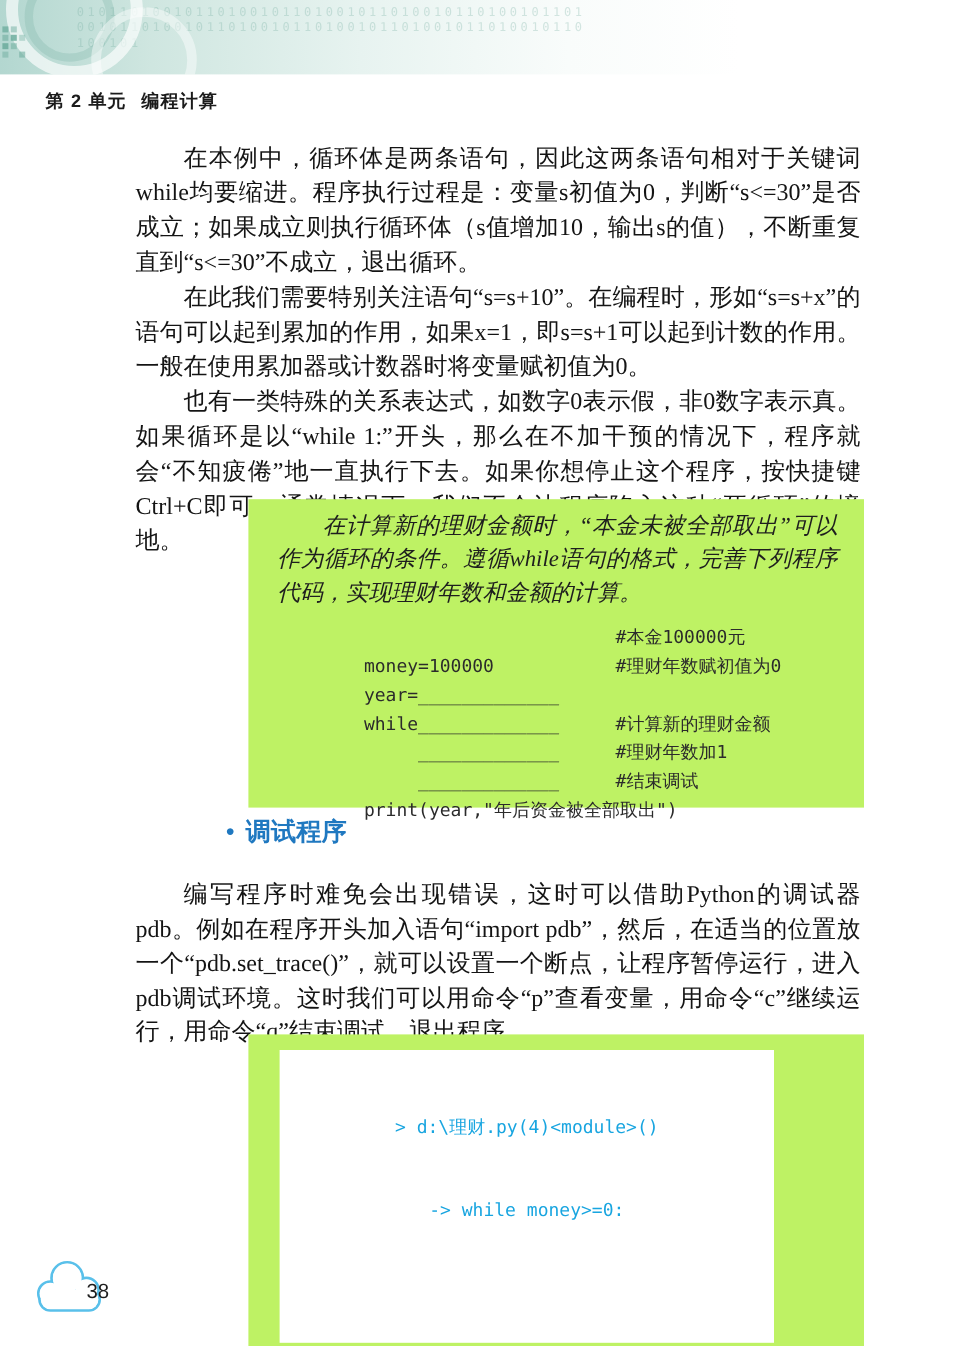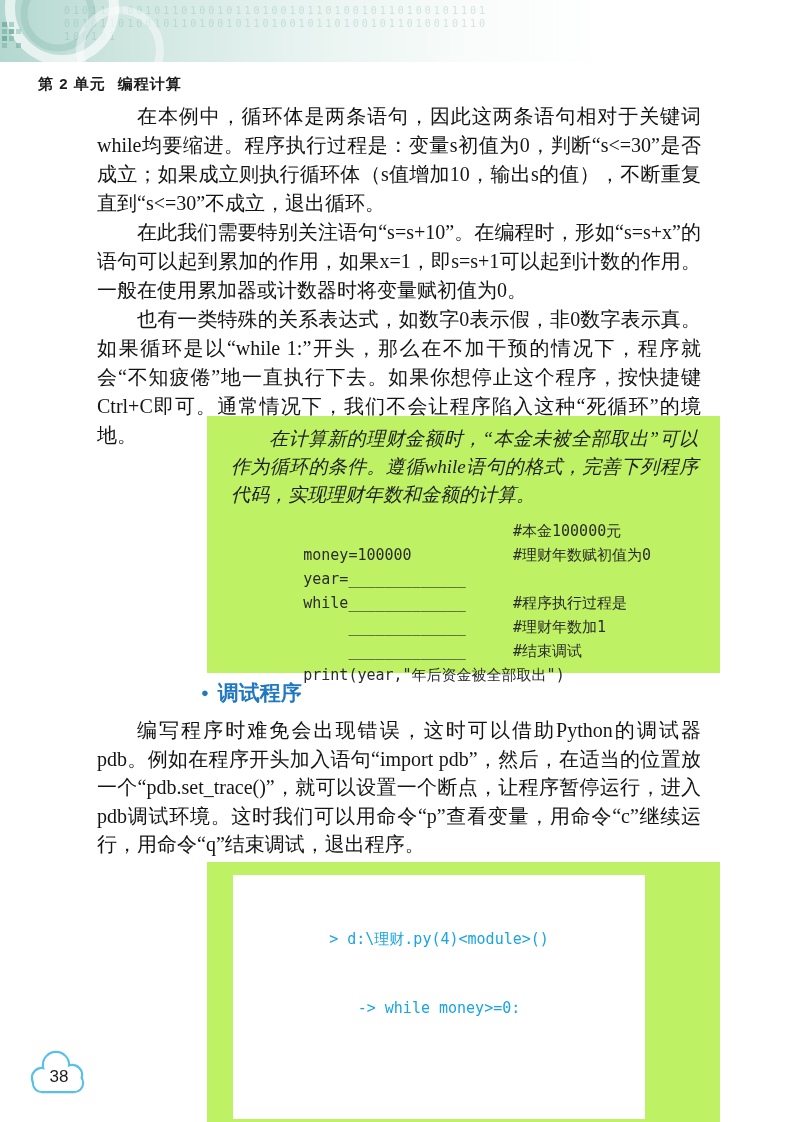--- a/index.html
+++ b/index.html
@@ -12,54 +12,54 @@
      background:linear-gradient(90deg,#b3d7d0 0%,#cfe6e0 16%,#e7f3f0 38%,#f9fcfb 60%,#ffffff 78%);}
   .hdr-digits{position:absolute;left:64px;top:4px;width:430px;height:52px;overflow:hidden;
      font-family:"DejaVu Sans Mono",monospace;font-size:10px;line-height:13px;letter-spacing:3px;
      color:rgba(118,174,163,0.30);white-space:pre-wrap;word-break:break-all;}
   .hdr-svg{position:absolute;left:0;top:0;}
   .hdr-title{position:absolute;left:38px;top:52px;font-family:"Liberation Sans",sans-serif;
      font-weight:bold;font-size:15px;color:#1b1b1b;letter-spacing:1px;margin-top:23px;}
   .hdr-title .gap{display:inline-block;width:12px;}
 
   
-  .body-p{position:absolute;left:97px;width:604px;margin:0;font-size:20px;line-height:29px;
+  .body-p{position:absolute;left:97px;width:604px;margin:16px;font-size:20px;line-height:29px;
      text-align:justify;text-indent:2em;color:#141414;}
   .p1{top:102px;}
   .p2{top:218px;}
   .p3{top:305px;}
   .p4{top:716px;line-height:28.5px;}
 
   
   .box{position:absolute;left:207px;width:513px;background:#bef264;box-sizing:border-box;}
   .box1{top:416px;padding:9px 22px 10px 24px;}
   .box2{top:862px;padding:8px 22px 10px 24px;}
   .box-intro{margin:0;font-style:italic;font-size:19px;line-height:28px;text-indent:2em;
      text-align:justify;color:#1e1e1e;}
   .box2 .box-intro{line-height:27px;}
 
   .code-block{margin-top:10px;font-family:"DejaVu Sans Mono",monospace;font-size:15px;
      line-height:24px;color:#2b2b2b;}
   .code-row{position:relative;white-space:pre;height:24px;}
   .code-comment{position:absolute;left:282px;top:0;}
 
   
-  .section-header{position:absolute;left:201px;top:679px;font-family:"Liberation Sans",sans-serif;
+  .section-header{position:absolute;left:188px;top:679px;font-family:"Liberation Sans",sans-serif;
      color:#1f78c0;font-weight:bold;font-size:21px;}
   .section-header .bullet{font-size:13px;vertical-align:3px;margin-right:9px;}
 
   
   .output-box{margin-top:5px;margin-left:2px;width:412px;background:#ffffff;
      padding:7px 14px;box-sizing:border-box;font-family:"DejaVu Sans Mono",monospace;
      font-size:15px;line-height:23px;white-space:pre;}
   .out-blue{color:#18a5e0;text-align:center;}
 
   
   .cloud{position:absolute;left:27px;top:1049px;width:64px;height:50px;}
-  .cloud .pagenum{position:absolute;left:0;top:18px;width:64px;text-align:center;
+  .cloud .pagenum{position:absolute;left:0;top:18px;width:64px;text-align:right;
      font-family:"Liberation Sans",sans-serif;font-size:17px;color:#1d1d1d;}
 </style>
 </head>
 <body>
 
 <div id="page">
 
   <div class="hdr">
     <div class="hdr-bg"></div>
     <div class="hdr-digits">0101101001011010010110100101101001011010010110100101101001011010010110100101101001011010010110100101</div>
@@ -98,21 +98,21 @@
       <div class="code-row">
         <span>year=_____________</span>
         <span class="code-comment">#理财年数赋初值为0</span>
       </div>
       <div class="code-row">
         <span>while_____________</span>
         <span class="code-comment"></span>
       </div>
       <div class="code-row">
         <span>     _____________</span>
-        <span class="code-comment">#程序执行过程是</span>
+        <span class="code-comment">#计算新的理财金额</span>
       </div>
       <div class="code-row">
         <span>     _____________</span>
         <span class="code-comment">#理财年数加1</span>
       </div>
       <div class="code-row">
         <span>print(year,"年后资金被全部取出")</span>
         <span class="code-comment">#结束调试</span>
       </div>
     </div>

